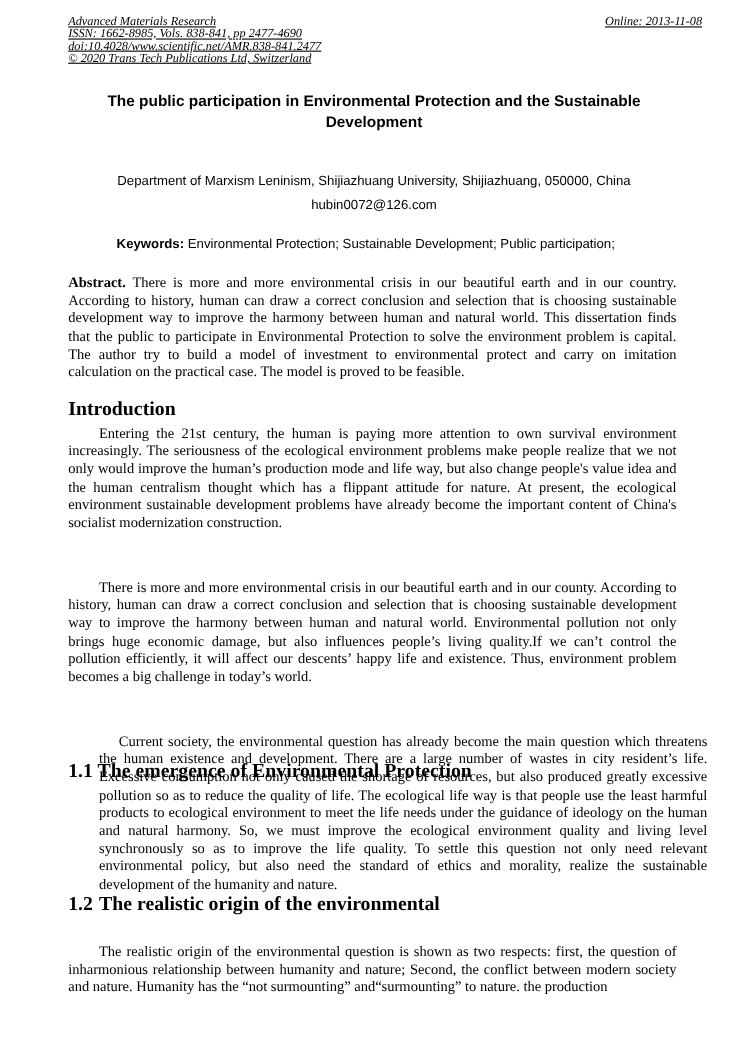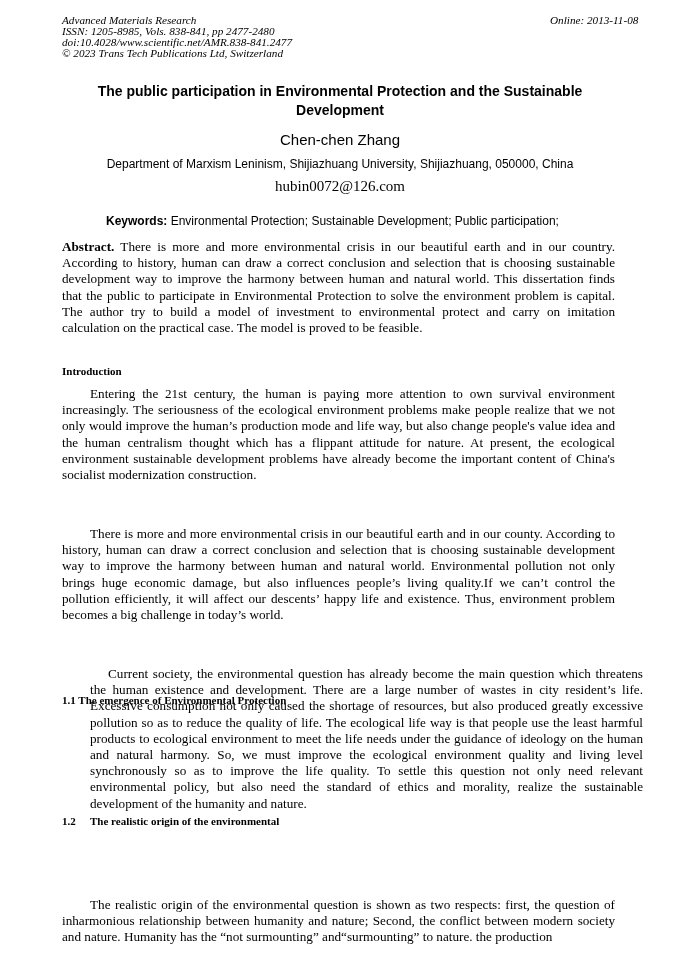--- a/index.html
+++ b/index.html
@@ -1,55 +1,54 @@
 <!DOCTYPE html>
 <html><head>
 <meta charset="utf-8">
 <style>
   html, body { margin: 0; padding: 0; background: #ffffff; }
   body { width: 678px; height: 959px; position: relative; overflow: hidden; color: #000; }
   .page { position: absolute; left: 0; top: 0; width: 678px; height: 959px; }
-  .hdr { position: absolute; font-family: "Liberation Serif", serif; font-style: italic; font-size: 11.2px; line-height: 11px; }
+  .hdr { position: absolute; font-family: "Liberation Serif", serif; font-style: italic; font-size: 11.2px; line-height: 11px; text-decoration: underline; }
   .hdr-left { left: 62px; top: 15px; }
   .hdr-right { left: 526px; top: 15px; margin-left: 24px; }
   .title { position: absolute; left: 60px; width: 560px; top: 82px; text-align: center; font-family: "Liberation Sans", sans-serif; font-weight: bold; font-size: 14px; line-height: 19px; }
   .author { position: absolute; left: 60px; width: 560px; top: 130px; text-align: center; font-family: "Liberation Sans", sans-serif; font-size: 15px; line-height: 20px; }
   .affil { position: absolute; left: 60px; width: 560px; top: 156px; text-align: center; font-family: "Liberation Sans", sans-serif; font-size: 12px; line-height: 16px; }
-  .email { position: absolute; left: 60px; width: 560px; top: 178px; text-align: center; font-family: Liberation Serif, serif; font-size: 15px; line-height: 16px; }
+  .email { position: absolute; left: 60px; width: 560px; top: 178px; text-align: center; font-family: Liberation Sans, sans-serif; font-size: 12px; line-height: 16px; }
   .keywords { position: absolute; left: 62px; top: 213px; font-family: "Liberation Sans", sans-serif; font-size: 12px; line-height: 16px; white-space: nowrap; margin-left: 44px; }
   .keywords b { font-weight: bold; }
   .block { position: absolute; left: 62px; width: 553px; font-family: "Liberation Serif", serif; font-size: 13.2px; line-height: 16.2px; text-align: justify; }
   .block p { margin: 0; }
   .indent { text-indent: 28px; }
   .indent-s { text-indent: 18px; }
-  .heading { position: absolute; left: 62px; font-family: "Liberation Serif", serif; font-weight: bold; font-size: 11px; line-height: 16px; white-space: nowrap; }
+  .heading { position: absolute; left: 62px; font-family: "Liberation Serif", serif; font-weight: bold; font-size: 18px; line-height: 16px; white-space: nowrap; }
   .heading .num { display: inline-block; }
   .heading .num.wide { width: 28px; }
 </style>
 </head>
 <body>
 
 <div class="page">
 
   <div class="hdr hdr-left">
     <div>Advanced Materials Research</div>
-    <div>ISSN: 1205-8985, Vols. 838-841, pp 2477-2480</div>
+    <div>ISSN: 1662-8985, Vols. 838-841, pp 2477-4690</div>
     <div>doi:10.4028/www.scientific.net/AMR.838-841.2477</div>
-    <div>© 2023 Trans Tech Publications Ltd, Switzerland</div>
+    <div>© 2020 Trans Tech Publications Ltd, Switzerland</div>
   </div>
   <div class="hdr hdr-right">Online: 2013-11-08</div>
 
   <div class="title">The public participation in Environmental Protection and the Sustainable Development</div>
-  <div class="author">Chen-chen Zhang</div>
   <div class="affil">Department of Marxism Leninism, Shijiazhuang University, Shijiazhuang, 050000, China</div>
   <div class="email">hubin0072@126.com</div>
 
   <div class="keywords"><b>Keywords:</b><span> Environmental Protection; Sustainable Development; Public participation;</span></div>
 
-  <div class="block" style="top:239px;">
+  <div class="block" style="top:249px;">
     <p><b>Abstract.</b><span> There is more and more environmental crisis in our beautiful earth and in our country. According to history, human can draw a correct conclusion and selection that is choosing sustainable development way to improve the harmony between human and natural world. This dissertation finds that the public to participate in Environmental Protection to solve the environment problem is capital. The author try to build a model of investment to environmental protect and carry on imitation calculation on the practical case. The model is proved to be feasible.</span></p>
   </div>
 
   <div class="heading" style="top:363px;">Introduction</div>
   <div class="block" style="top:386px;">
     <p class="indent">Entering the 21st century, the human is paying more attention to own survival environment increasingly. The seriousness of the ecological environment problems make people realize that we not only would improve the human’s production mode and life way, but also change people's value idea and the human centralism thought which has a flippant attitude for nature. At present, the ecological environment sustainable development problems have already become the important content of China's socialist modernization construction.</p>
   </div>
 
   <div class="block" style="top:526px;">
     <p class="indent">There is more and more environmental crisis in our beautiful earth and in our county. According to history, human can draw a correct conclusion and selection that is choosing sustainable development way to improve the harmony between human and natural world. Environmental pollution not only brings huge economic damage, but also influences people’s living quality.If we can’t control the pollution efficiently, it will affect our descents’ happy life and existence. Thus, environment problem becomes a big challenge in today’s world.</p>
@@ -59,17 +58,17 @@
     <span class="num">1.1</span>
     <span>The emergence of Environmental Protection</span>
   </div>
   <div class="block" style="top:666px;margin-left:28px;">
     <p class="indent-s">Current society, the environmental question has already become the main question which threatens the human existence and development. There are a large number of wastes in city resident’s life. Excessive consumption not only caused the shortage of resources, but also produced greatly excessive pollution so as to reduce the quality of life. The ecological life way is that people use the least harmful products to ecological environment to meet the life needs under the guidance of ideology on the human and natural harmony. So, we must improve the ecological environment quality and living level synchronously so as to improve the life quality. To settle this question not only need relevant environmental policy, but also need the standard of ethics and morality, realize the sustainable development of the humanity and nature.</p>
   </div>
 
   <div class="heading" style="top:813px;">
     <span class="num wide">1.2</span><span>The realistic origin of the environmental</span>
   </div>
-  <div class="block" style="top:897px;font-family:Liberation Serif, serif;">
+  <div class="block" style="top:857px;font-family:Liberation Serif, serif;">
     <p class="indent">The realistic origin of the environmental question is shown as two respects: first, the question of inharmonious relationship between humanity and nature; Second, the conflict between modern society and nature. Humanity has the “not surmounting” and“surmounting” to nature. the production</p>
   </div>
 
 </div>
 
 </body></html>

